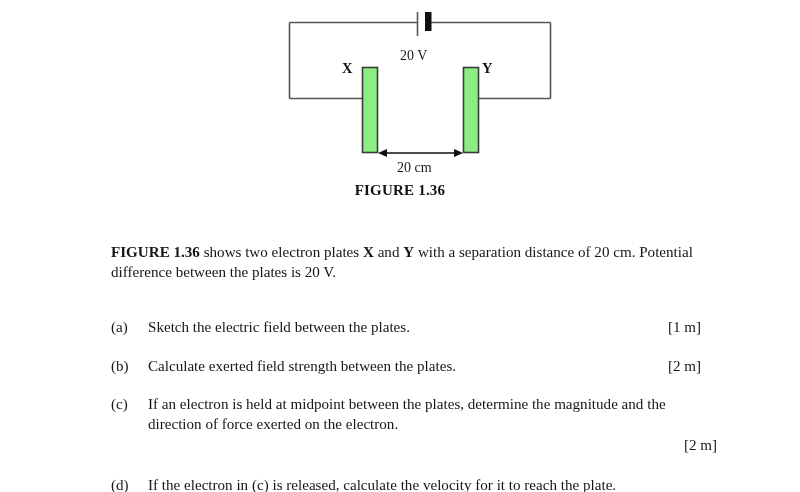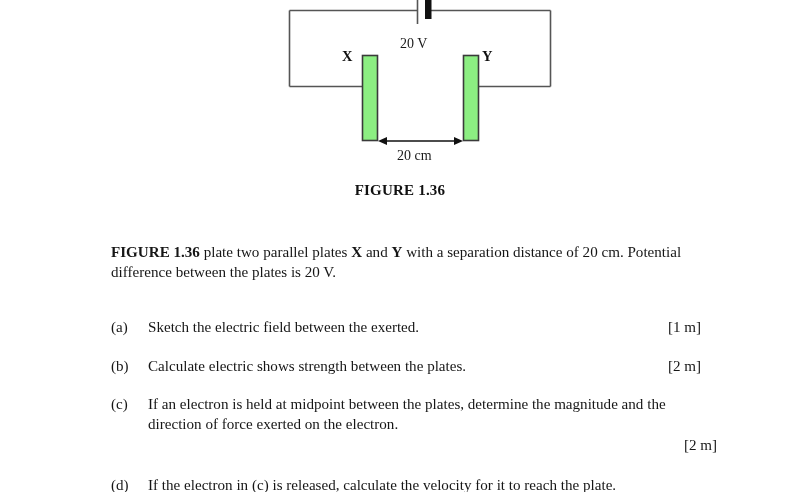--- a/index.html
+++ b/index.html
@@ -14,21 +14,21 @@
     overflow: hidden;
     font-family: "Liberation Serif", "DejaVu Serif", serif;
     color: #1a1a1a;
     -webkit-font-smoothing: antialiased;
   }
 
   
   #figure-diagram {
     position: absolute;
     left: 0;
-    top: 0;
+    top: 12px;
     width: 800px;
     height: 172px;
   }
   #figure-diagram svg {
     display: block;
   }
 
   .fig-label {
     font-family: "Liberation Serif", "DejaVu Serif", serif;
     font-size: 14px;
@@ -148,31 +148,31 @@
       <path d="M 463 141 L 454 137 L 454 145 Z" fill="#111111"></path>
     </g>
     <text class="fig-label" x="397" y="160">20 cm</text>
   </svg>
 </div>
 
 <div id="figure-caption">FIGURE 1.36</div>
 
 <div id="question-body">
 
-  <p id="intro-paragraph"><b>FIGURE 1.36</b><span> plate two parallel plates </span><b>X</b><span> and </span><b>Y</b><span> with a separation distance of 20 cm. Potential difference between the plates is 20 V.</span></p>
+  <p id="intro-paragraph"><b>FIGURE 1.36</b><span> shows two electron plates </span><b>X</b><span> and </span><b>Y</b><span> with a separation distance of 20 cm. Potential difference between the plates is 20 V.</span></p>
 
   <div class="question-item" id="item-a">
     <span class="q-label">(a)</span>
-    <span class="q-text">Sketch the electric field between the exerted.</span>
+    <span class="q-text">Sketch the electric field between the plates.</span>
     <span class="q-marks">[1 m]</span>
   </div>
 
   <div class="question-item" id="item-b">
     <span class="q-label">(b)</span>
-    <span class="q-text">Calculate electric shows strength between the plates.</span>
+    <span class="q-text">Calculate exerted field strength between the plates.</span>
     <span class="q-marks">[2 m]</span>
   </div>
 
   <div class="question-item" id="item-c">
     <span class="q-label">(c)</span>
     <span class="q-text">If an electron is held at midpoint between the plates, determine the magnitude and the direction of force exerted on the electron.</span>
   </div>
   <div class="marks-row" id="marks-c">[2 m]</div>
 
   <div class="question-item" id="item-d">

